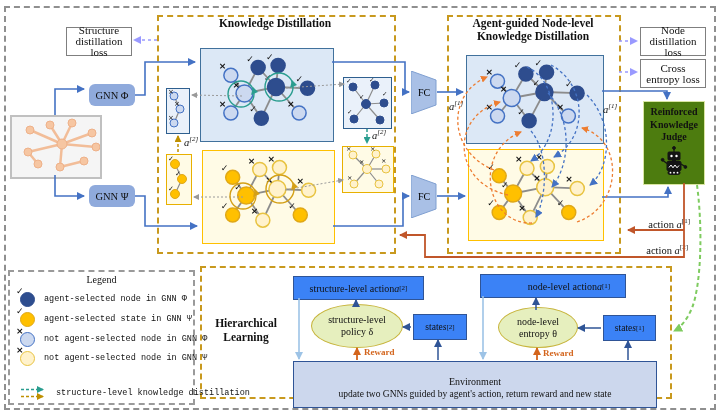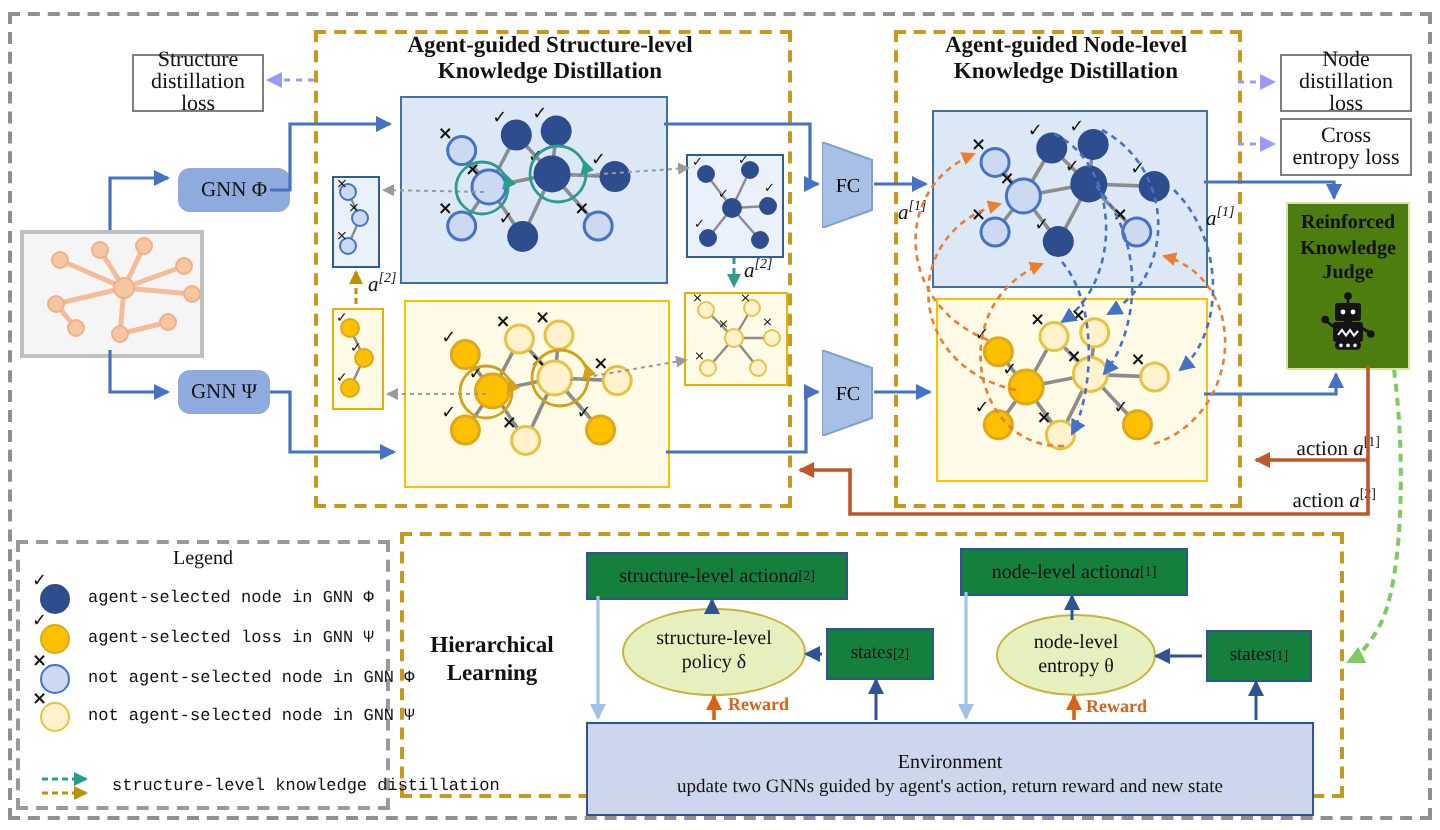--- a/index.html
+++ b/index.html
@@ -14,21 +14,21 @@
   .gnnbox{position:absolute;background:#8faadc;border-radius:6px;font-size:10.5px;
           display:flex;align-items:center;justify-content:center;}
   .gbox{position:absolute;}
   .gbox.blue{background:#dce8f6;border:1.5px solid #41719c;}
   .gbox.yellow{background:#fffbe6;border:1.5px solid #ffc000;}
   .mini{position:absolute;}
   .mini.blue{background:#eaf1fa;border:1.5px solid #2e5f8f;}
   .mini.yellow{background:#fffbe6;border:1.5px solid #e8b000;}
   .judge{position:absolute;background:#4d7c0f;border:1.5px solid #d9e6a2;text-align:center;
          font-weight:bold;font-size:10px;line-height:12.5px;padding-top:4px;}
-  .hrlbox{position:absolute;background:#15803d;border:1.5px solid #2f5496;font-size:10px;
+  .hrlbox{position:absolute;background:#3b82f6;border:1.5px solid #2f5496;font-size:10px;
           display:flex;align-items:center;justify-content:center;white-space:nowrap;}
   .ellipse{position:absolute;background:#e6efbe;border:1.5px solid #c7b43c;border-radius:50%;
            font-size:10px;line-height:12px;text-align:center;display:flex;flex-direction:column;justify-content:center;}
   .envbox{position:absolute;background:#ccd7ed;border:1.5px solid #2f5496;text-align:center;font-size:10px;line-height:13px;padding-top:13px;}
   .it{font-style:italic;}
   sup{font-size:7px;}
   .varlab{position:absolute;font-size:10.5px;}
   .actlab{position:absolute;font-size:10.5px;text-align:right;}
   .reward{position:absolute;font-size:9px;font-weight:bold;color:#d3641c;}
   .legend{position:absolute;left:8px;top:270px;width:183px;height:131px;border:2px dashed #9a9a9a;background:#fff;}
@@ -51,21 +51,20 @@
 
 <div id="fig">
 
   <div class="dashedbox" style="left:4px;top:6px;width:708px;height:400px;"></div>
 
   <div class="goldbox" style="left:157px;top:15px;width:235px;height:235px;"></div>
   <div class="goldbox" style="left:447px;top:15px;width:170px;height:235px;"></div>
   <div class="goldbox" style="left:200px;top:266px;width:468px;height:129px;"></div>
 
   <div class="sect-title" style="left:162px;top:17px;width:226px;">
-    <div>Agent-guided Structure-level</div>
     <div>Knowledge Distillation</div>
   </div>
   <div class="sect-title" style="left:450px;top:17px;width:166px;">
     <div>Agent-guided Node-level</div>
     <div>Knowledge Distillation</div>
   </div>
   <div class="hrl-title" style="left:203px;top:316px;width:86px;">
     <div>Hierarchical</div>
     <div>Learning</div>
   </div>
@@ -104,21 +103,21 @@
           <circle cx="80" cy="16" r="4"></circle>
           <circle cx="84" cy="30" r="4"></circle>
         <circle cx="16" cy="35" r="4"></circle>
           <circle cx="26" cy="47" r="4"></circle>
           <circle cx="48" cy="50" r="4"></circle>
         <circle cx="72" cy="44" r="4"></circle>
       </g>
     </svg>
   </div>
 
-  <div class="gnnbox" style="left:89px;top:84px;width:56px;height:22px;">
+  <div class="gnnbox" style="left:89px;top:84px;width:46px;height:22px;">
       <span>GNN Φ</span>
     </div>
   <div class="gnnbox" style="left:89px;top:185px;width:46px;height:22px;">
       <span>GNN Ψ</span>
     </div>
 
   <div class="gbox blue" style="left:200px;top:48px;width:132px;height:92px;">
       <svg width="129" height="89">
         <line x1="29.85" y1="26.3" x2="43.5" y2="44.5" stroke="#8c8c8c" stroke-width="1.8"></line>
         <line x1="57.15" y1="18.5" x2="43.5" y2="44.5" stroke="#8c8c8c" stroke-width="1.8"></line>
@@ -375,21 +374,21 @@
         </g>
       <polyline points="10,21.5 12,19 14,21.8 16,19 18,21.8 20,19.5" fill="none" stroke="#fff" stroke-width="1"></polyline>
     </svg>
   </div>
 
   <div class="hrlbox" style="left:293px;top:276px;width:129px;height:22px;">
     <span>structure-level action </span>
       <span class="it">a</span>
       <sup>[2]</sup>
   </div>
-  <div class="hrlbox" style="left:480px;top:274px;width:112px;height:22px;">
+  <div class="hrlbox" style="left:480px;top:274px;width:112px;height:22px;padding-left:32px;">
     <span>node-level action </span>
       <span class="it">a</span>
       <sup>[1]</sup>
   </div>
   <div class="ellipse" style="left:311px;top:304px;width:90px;height:42px;">
     <div>structure-level</div>
       <div>policy δ</div>
   </div>
   <div class="ellipse" style="left:498px;top:307px;width:78px;height:39px;">
     <div>node-level</div>
@@ -426,21 +425,21 @@
     <div class="leg-row" style="top:19px;">
       <span class="leg-circ n-sel-phi">
           <span class="leg-mark">✓</span>
         </span>
       <span class="leg-lab">agent-selected  node in GNN Φ</span>
     </div>
     <div class="leg-row" style="top:39px;">
       <span class="leg-circ n-sel-psi">
           <span class="leg-mark">✓</span>
         </span>
-      <span class="leg-lab">agent-selected  loss in GNN Ψ</span>
+      <span class="leg-lab">agent-selected  state in GNN Ψ</span>
     </div>
     <div class="leg-row" style="top:59px;">
       <span class="leg-circ n-uns-phi">
           <span class="leg-mark">×</span>
         </span>
       <span class="leg-lab">not agent-selected  node in GNN Φ</span>
     </div>
     <div class="leg-row" style="top:78px;">
       <span class="leg-circ n-uns-psi">
           <span class="leg-mark">×</span>

